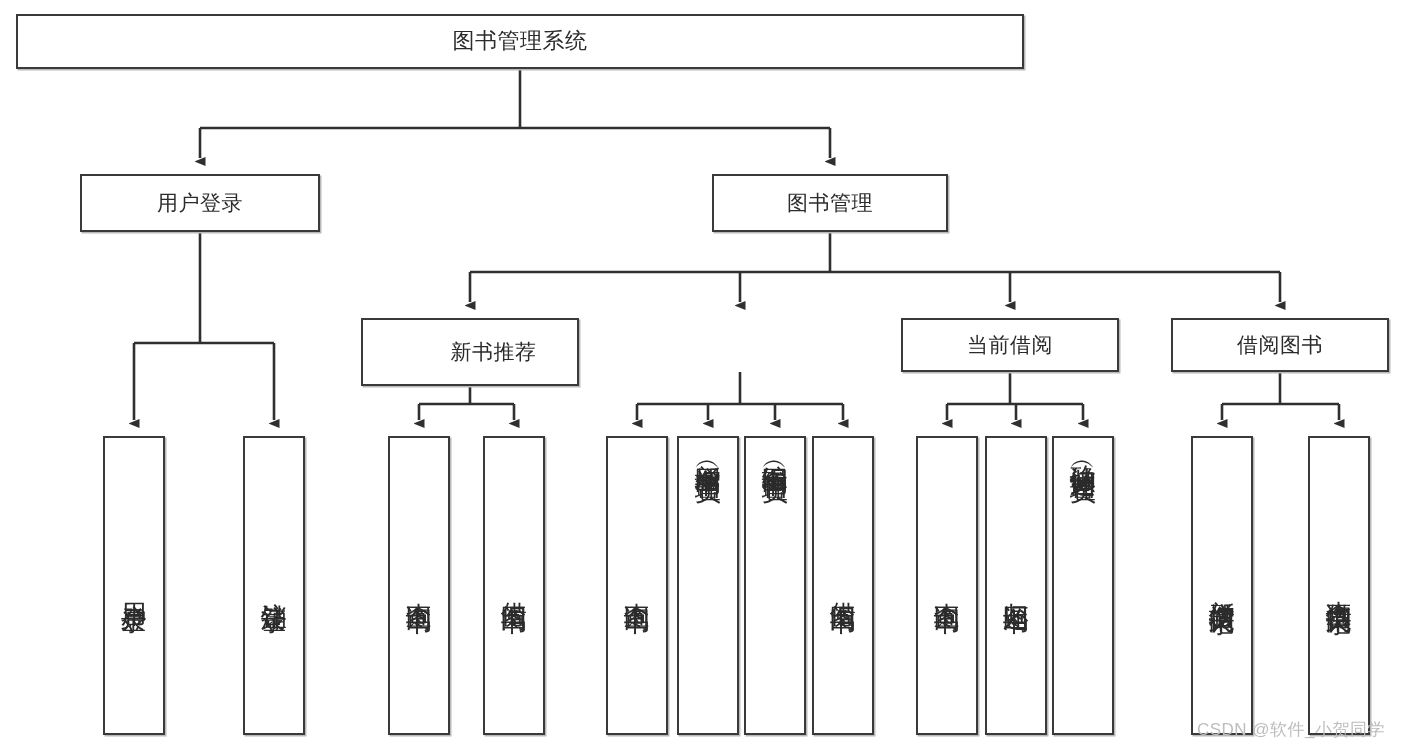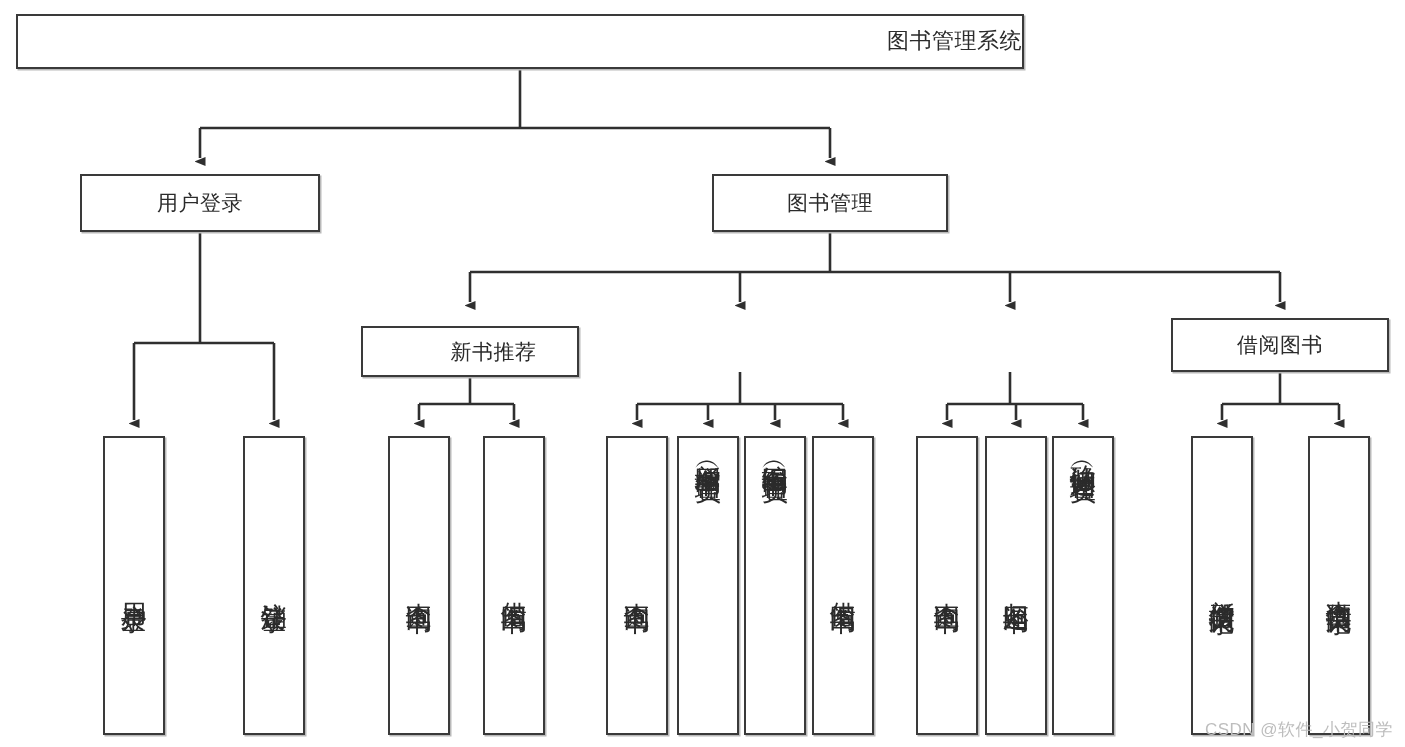--- a/index.html
+++ b/index.html
@@ -59,21 +59,21 @@
     font-size: 26px;
     color: #2b2b2b;
     line-height: 1.18;
     letter-spacing: 2px;
     white-space: nowrap;
   }
   .node-box.vertical.align-mid { align-items: center; padding-top: 0; }
   
   .watermark {
     position: absolute;
-    right: 12px;
+    right: 20px;
     bottom: 6px;
     font-size: 17px;
     color: #bdbdbd;
     letter-spacing: 0.5px;
     white-space: nowrap;
     pointer-events: none;
   }
 </style>
 </head>
 <body>
@@ -123,33 +123,36 @@
       <path d="M1016,404 L1016,420" marker-end="url(#arrowhead)"></path>
       <path d="M1083,404 L1083,420" marker-end="url(#arrowhead)"></path>
 
       <path d="M1280,372 L1280,404"></path>
       <path d="M1222,404 L1339,404"></path>
       <path d="M1222,404 L1222,420" marker-end="url(#arrowhead)"></path>
       <path d="M1339,404 L1339,420" marker-end="url(#arrowhead)"></path>
     </g>
   </svg>
 
-  <div class="node-box level-0" style="left:16px; top:14px; width:1008px; height:55px;justify-content:flex-end;">
+  <div class="node-box level-0" style="left:16px; top:14px; width:1008px; height:55px;">
     <span class="node-label-h">图书管理系统</span>
   </div>
 
   <div class="node-box level-1" style="left:80px; top:174px; width:240px; height:58px;">
     <span class="node-label-h">用户登录</span>
   </div>
   <div class="node-box level-1" style="left:712px; top:174px; width:236px; height:58px;">
     <span class="node-label-h">图书管理</span>
   </div>
 
-  <div class="node-box level-2" style="left:361px; top:326px; width:218px; height:51px;padding-left:47px;">
+  <div class="node-box level-2" style="left:361px; top:318px; width:218px; height:68px;padding-left:47px;">
     <span class="node-label-h">新书推荐</span>
+  </div>
+  <div class="node-box level-2" style="left:901px; top:318px; width:218px; height:54px;">
+    <span class="node-label-h">当前借阅</span>
   </div>
   <div class="node-box level-2" style="left:1171px; top:318px; width:218px; height:54px;">
     <span class="node-label-h">借阅图书</span>
   </div>
 
   <div class="node-box vertical align-mid" style="left:103px; top:436px; width:62px; height:299px;">
     <span class="node-label-v">用户登录</span>
   </div>
   <div class="node-box vertical align-mid" style="left:243px; top:436px; width:62px; height:299px;">
     <span class="node-label-v">注销登录</span>

